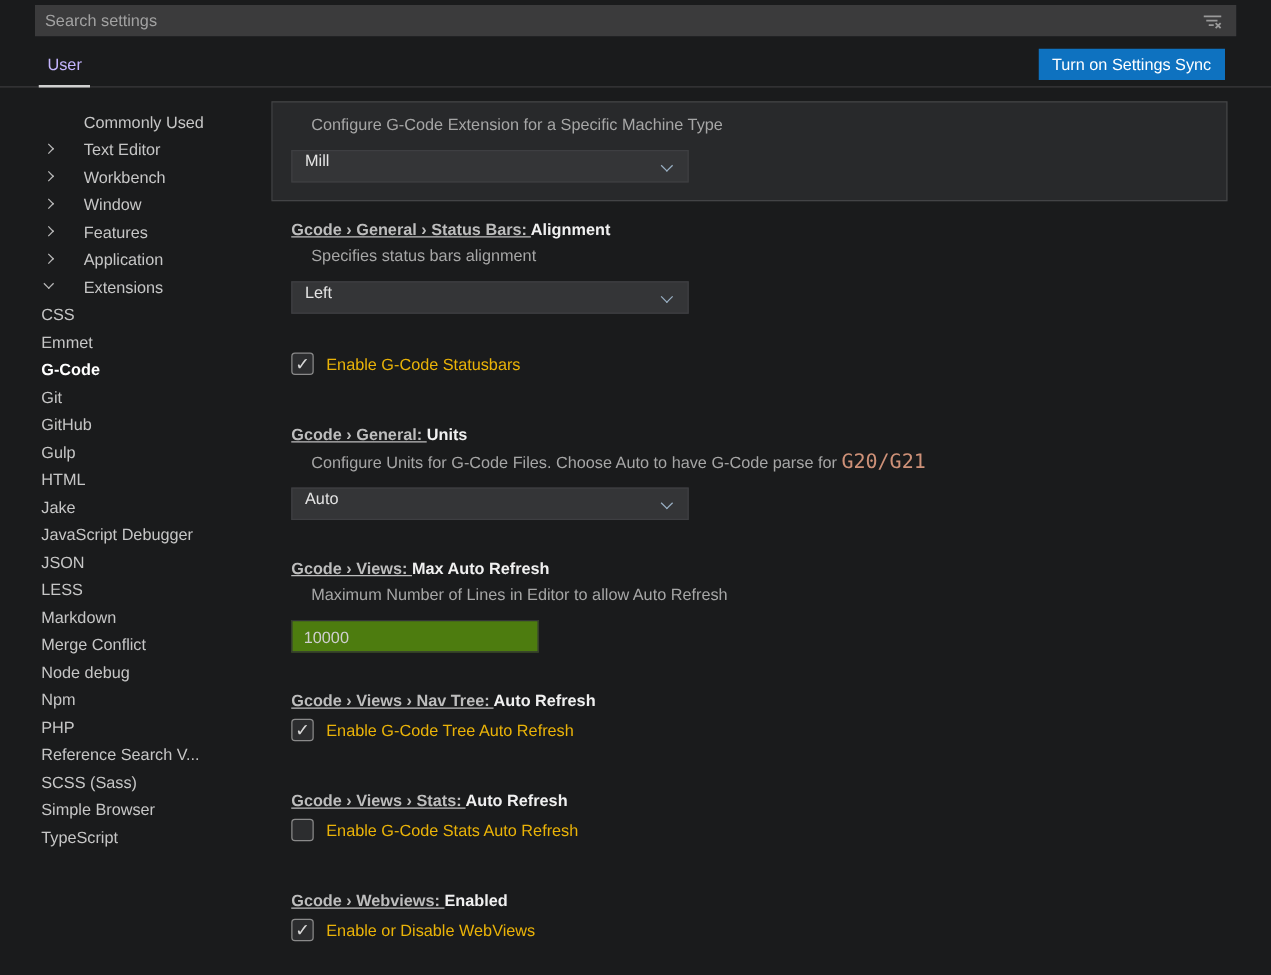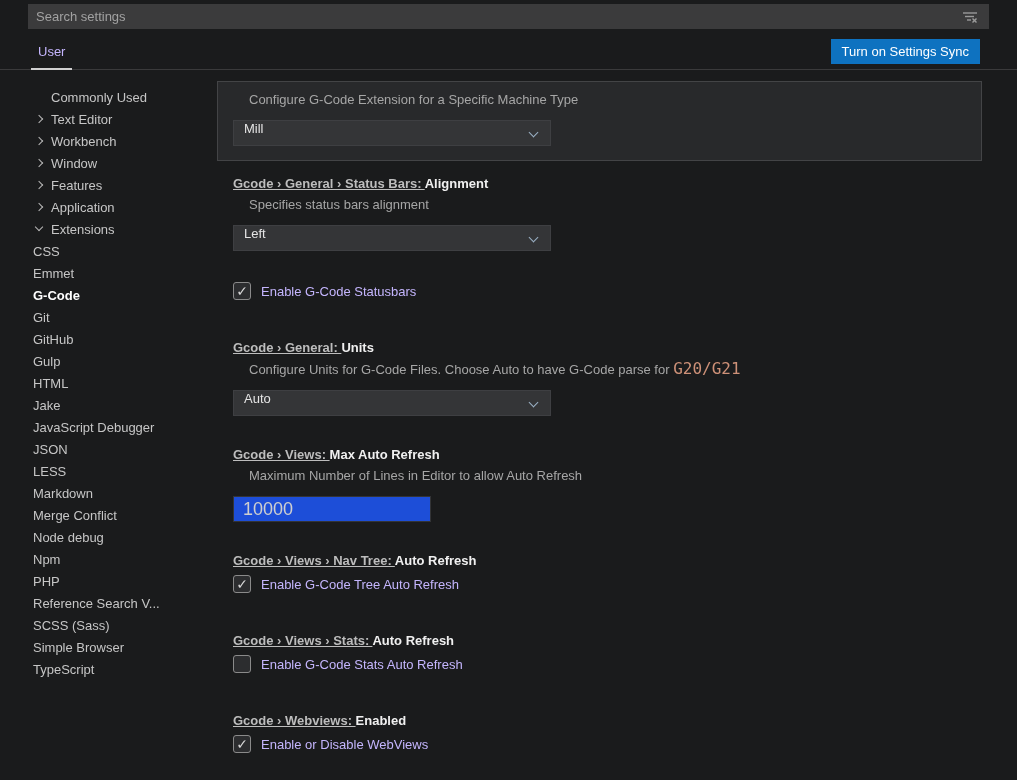--- a/index.html
+++ b/index.html
@@ -69,20 +69,21 @@
   .content { flex: 1; padding: 0 35px 0 0; overflow: hidden; }
 
   
   .tree-item {
     height: 22px;
     display: flex; align-items: center;
     padding-left: 33px;
     color: #c6c6c6;
     cursor: pointer;
     white-space: nowrap;
+    gap: 16px;
   }
   .tree-item.child { }
   .tree-item.selected .tree-label { color: #ffffff; font-weight: bold; }
   .twisty {
     width: 18px; height: 16px; flex: none;
     position: relative;
   }
   .twisty::after {
     content: "";
     position: absolute;
@@ -128,40 +129,40 @@
   .select-chevron {
     position: absolute; right: 13px; top: 8px;
     width: 7px; height: 7px;
     border-right: 1.4px solid #9ab0c4;
     border-bottom: 1.4px solid #9ab0c4;
     transform: rotate(45deg);
   }
 
   .text-input {
     width: 198px; height: 26px;
-    background: #1d4ed8;
+    background: #4d7c0f;
     border: 1px solid #333436;
     color: #cfcfcf;
     font-family: "Liberation Sans", sans-serif;
-    font-size: 18px;
+    font-size: 13px;
     padding: 0 9px;
     outline: none;
   }
 
   .cb-row { display: flex; align-items: center; margin-top: 4px; height: 20px; }
   .checkbox {
     width: 18px; height: 18px; flex: none;
     background: #2c2d2f;
     border: 1px solid #8a8a8a;
     border-radius: 3px;
     display: flex; align-items: center; justify-content: center;
     cursor: pointer;
   }
   .checkbox .checkmark { color: #d7d7d7; font-size: 14px; line-height: 14px; }
-  .cb-label { margin-left: 10px; color: #c4b5fd; }
+  .cb-label { margin-left: 10px; color: #eab308; }
 </style>
 </head>
 <body>
 
 <div class="topbar">
   <div class="search-wrap">
     <input class="search-input" type="text" placeholder="Search settings" style="">
     <span class="filter-btn">
       <svg width="16" height="16" viewBox="0 0 16 16">
         <g stroke="#9a9a9a" stroke-width="1.4" fill="none">

